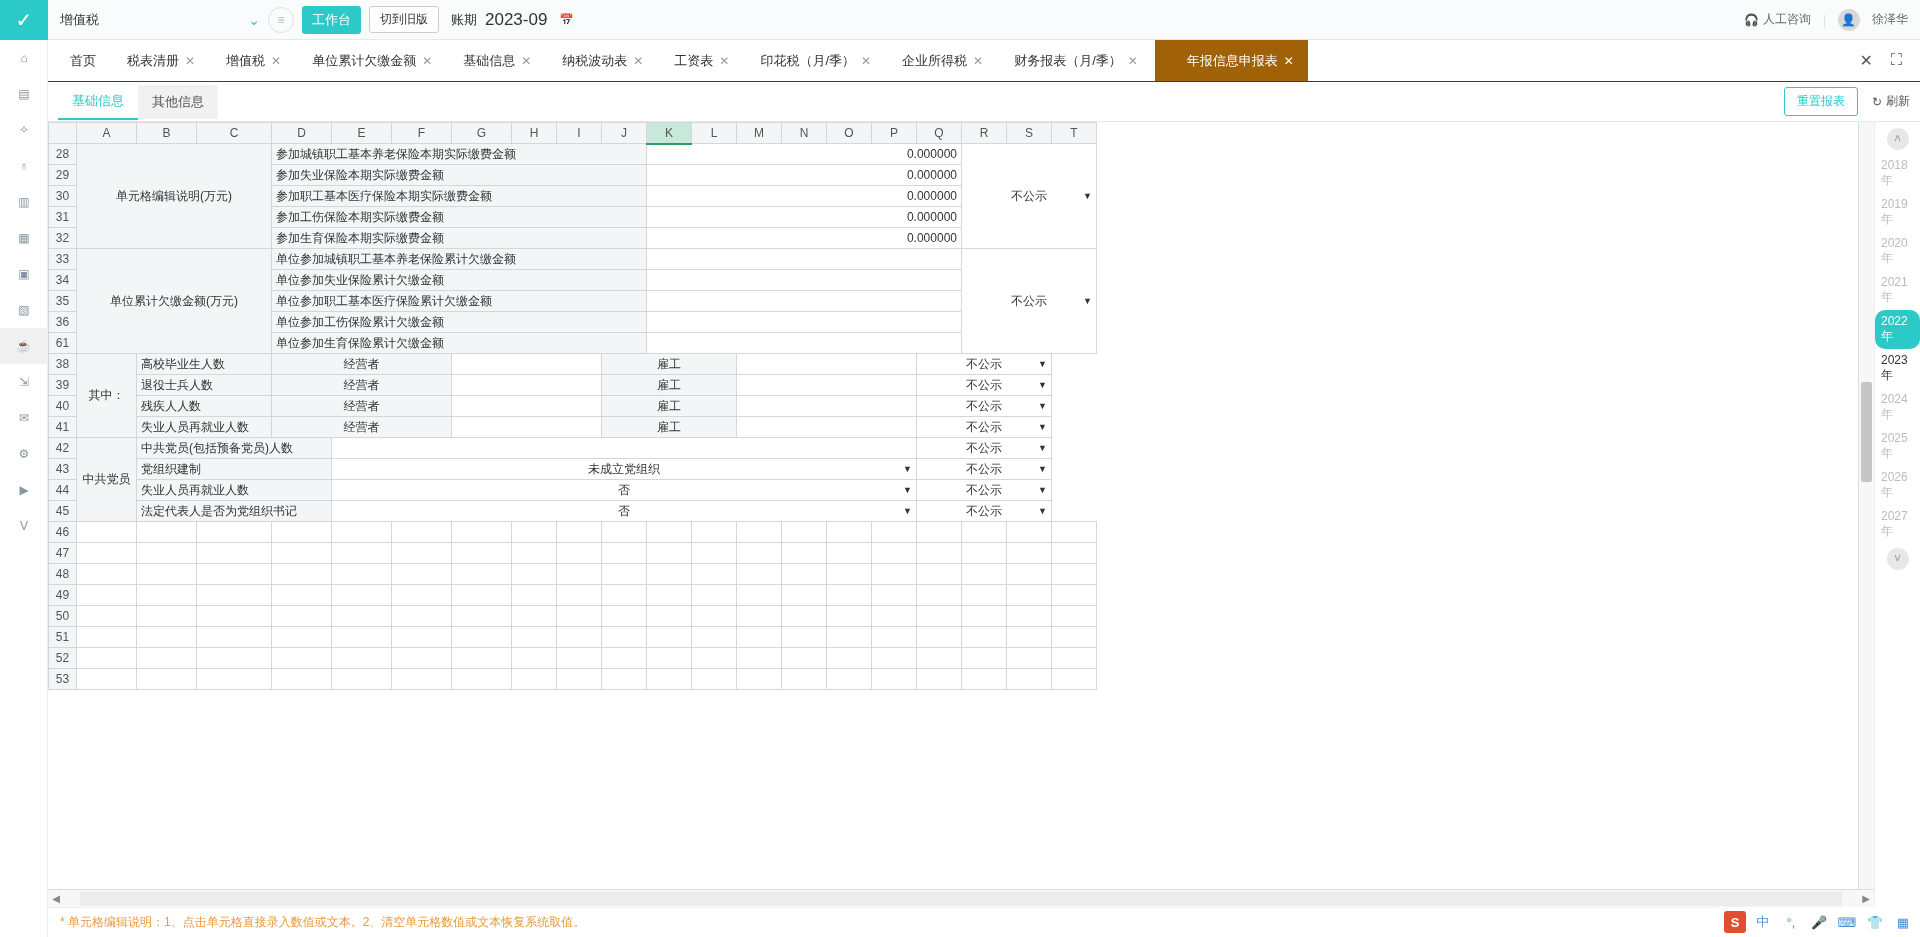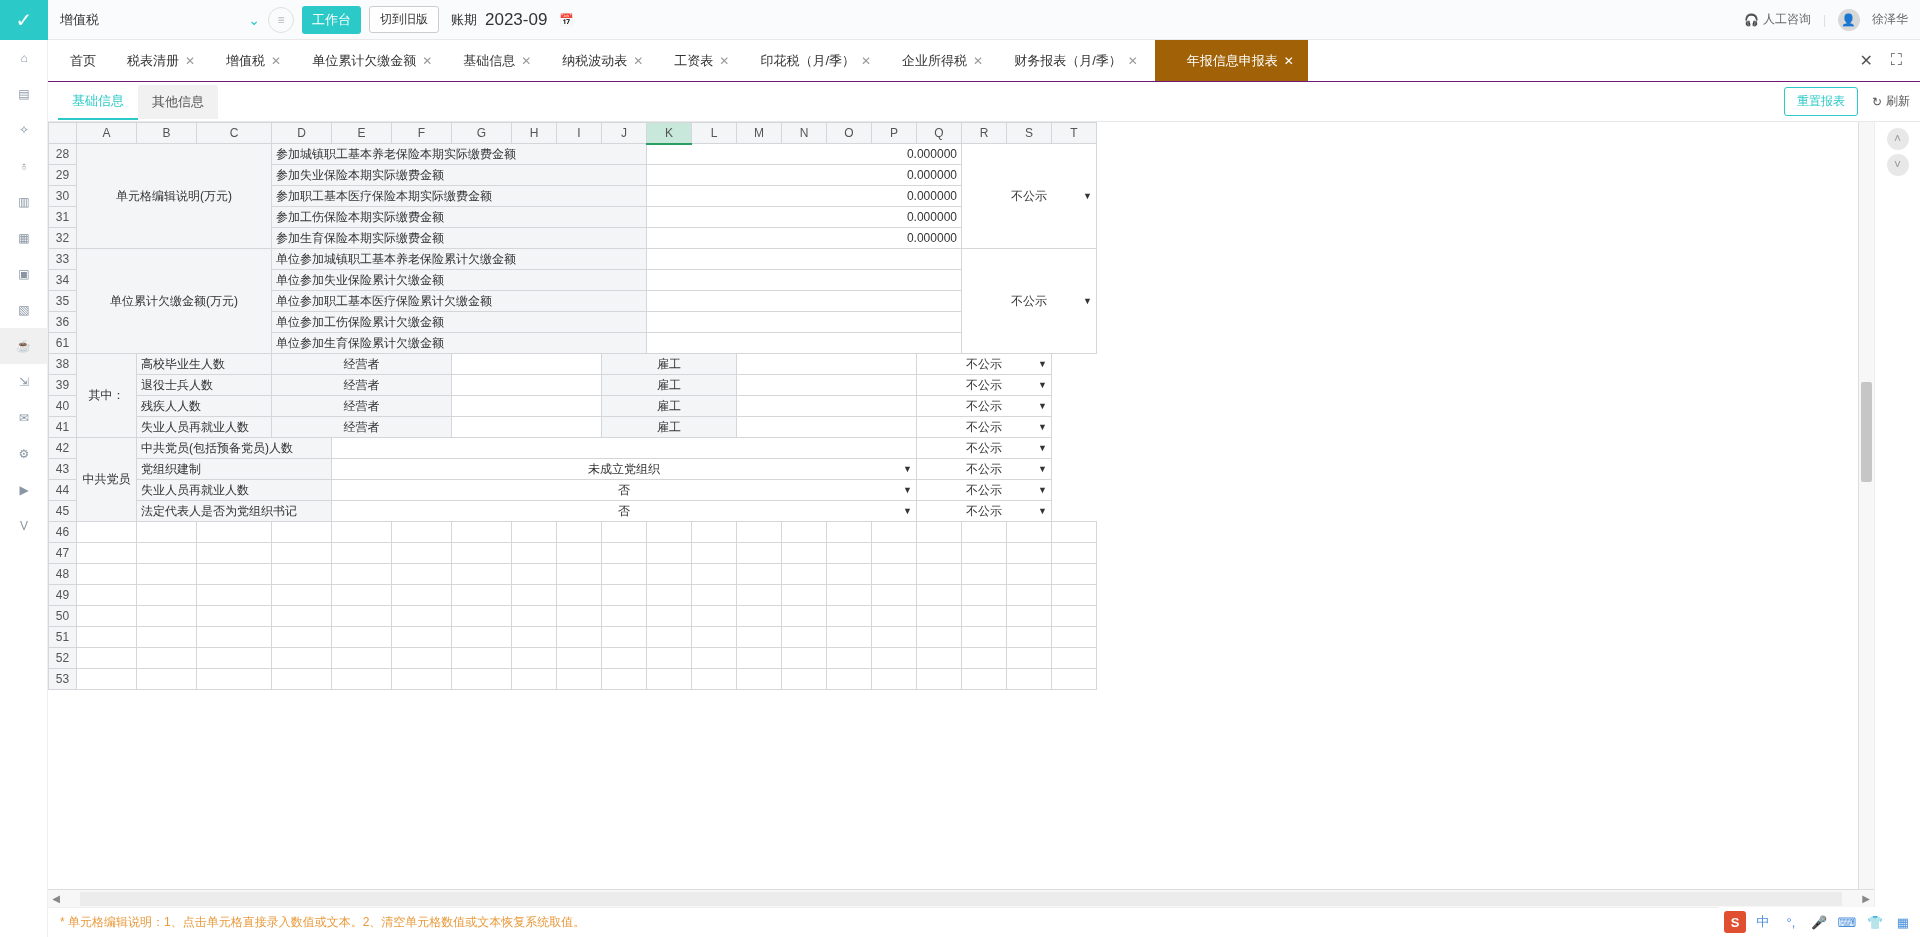--- a/index.html
+++ b/index.html
@@ -547,20 +547,32 @@
           <div class="vscroll-thumb"></div>
         </div>
         <div class="hscroll">
           <div class="hscroll-arrow">◀</div>
           <div class="hscroll-track"></div>
           <div class="hscroll-arrow">▶</div>
         </div>
       </div>
       <div class="year-rail">
         <div class="rail-btn">˄</div>
+        <div id="year-list">
+            <div class="year-item">2018年</div>
+            <div class="year-item">2019年</div>
+            <div class="year-item">2020年</div>
+            <div class="year-item">2021年</div>
+            <div class="year-item enabled active">2022年</div>
+            <div class="year-item enabled">2023年</div>
+            <div class="year-item">2024年</div>
+            <div class="year-item">2025年</div>
+            <div class="year-item">2026年</div>
+            <div class="year-item">2027年</div>
+          </div>
         <div class="rail-btn">˅</div>
       </div>
     </div>
 
     <div class="footer">
       <span class="footer-hint">* 单元格编辑说明：1、点击单元格直接录入数值或文本。2、清空单元格数值或文本恢复系统取值。</span>
       <div class="footer-right">
         <span>单元格编辑过：</span>
         <span style="display:inline-block;width:14px;height:14px;background:#f7e3b5;border:1px solid #d8b56a"></span>
       </div>

